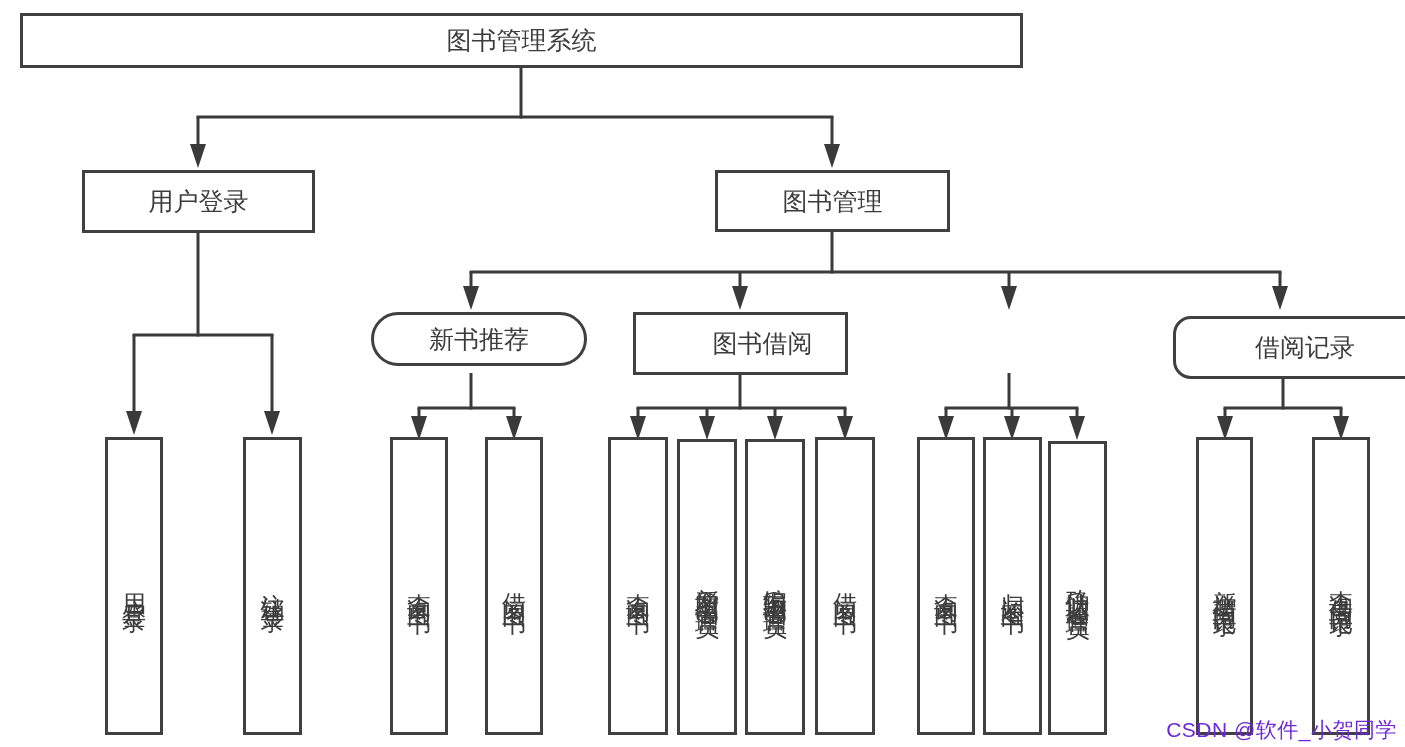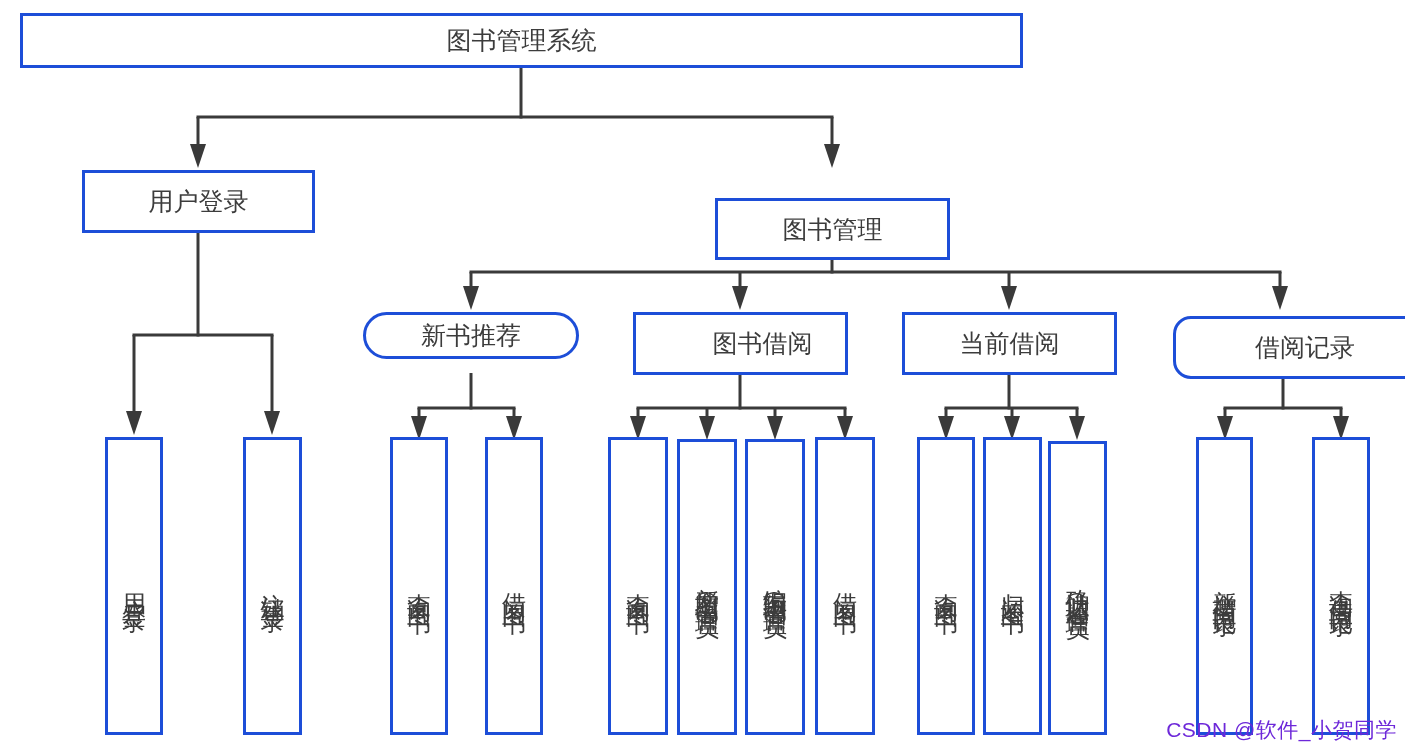--- a/index.html
+++ b/index.html
@@ -14,21 +14,21 @@
   .wires {
     position: absolute;
     left: 0; top: 0;
     width: 1405px; height: 747px;
   }
   .wires line { stroke: #3a3a3a; stroke-width: 3; }
   .wires polygon { fill: #3a3a3a; stroke: none; }
   .box {
     position: absolute;
     box-sizing: border-box;
-    border: 3px solid #1d4ed8;
+    border: 3px solid #404040;
     background: #ffffff;
     display: flex;
     align-items: center;
     justify-content: center;
     font-size: 25px;
     color: #3c3c3c;
     text-align: center;
     line-height: 1;
   }
   .vbox {
@@ -110,25 +110,24 @@
     <line x1="1223.5" y1="408" x2="1342.5" y2="408"></line>
     <line x1="1225" y1="408" x2="1225" y2="421"></line>
     <polygon points="1217,416 1233,416 1225,440"></polygon>
     <line x1="1341" y1="408" x2="1341" y2="421"></line>
     <polygon points="1333,416 1349,416 1341,440"></polygon>
   </svg>
 
   <div class="box" style="left:20px; top:13px; width:1003px; height:55px;">图书管理系统</div>
 
   <div class="box" style="left:82px; top:170px; width:233px; height:63px;">用户登录</div>
-  <div class="box" style="left:715px; top:170px; width:235px; height:62px;margin-top:28px;">图书管理</div>
+  <div class="box" style="left:715px; top:170px; width:235px; height:62px;">图书管理</div>
 
-  <div class="box" style="left:363px; top:312px; width:216px; height:47px;border-radius:30px;">新书推荐</div>
+  <div class="box" style="left:371px; top:312px; width:216px; height:54px;border-radius:30px;">新书推荐</div>
   <div class="box" style="left:633px; top:312px; width:215px; height:63px;padding-left:44px;">图书借阅</div>
-  <div class="box" style="left:902px; top:312px; width:215px; height:63px;">当前借阅</div>
   <div class="box" style="left:1173px; top:316px; width:264px; height:63px;border-radius:18px;">借阅记录</div>
 
   <div class="box vbox" style="left:105px; top:437px; width:58px; height:298px;">用户登录</div>
   <div class="box vbox" style="left:243px; top:437px; width:59px; height:298px;">注销登录</div>
 
   <div class="box vbox" style="left:390px; top:437px; width:58px; height:298px;">查询图书</div>
   <div class="box vbox" style="left:485px; top:437px; width:58px; height:298px;">借阅图书</div>
 
   <div class="box vbox" style="left:608px; top:437px; width:60px; height:298px;">查询图书</div>
   <div class="box vbox" style="left:677px; top:439px; width:60px; height:296px; letter-spacing:4px;">新增图书（管理员）</div>

